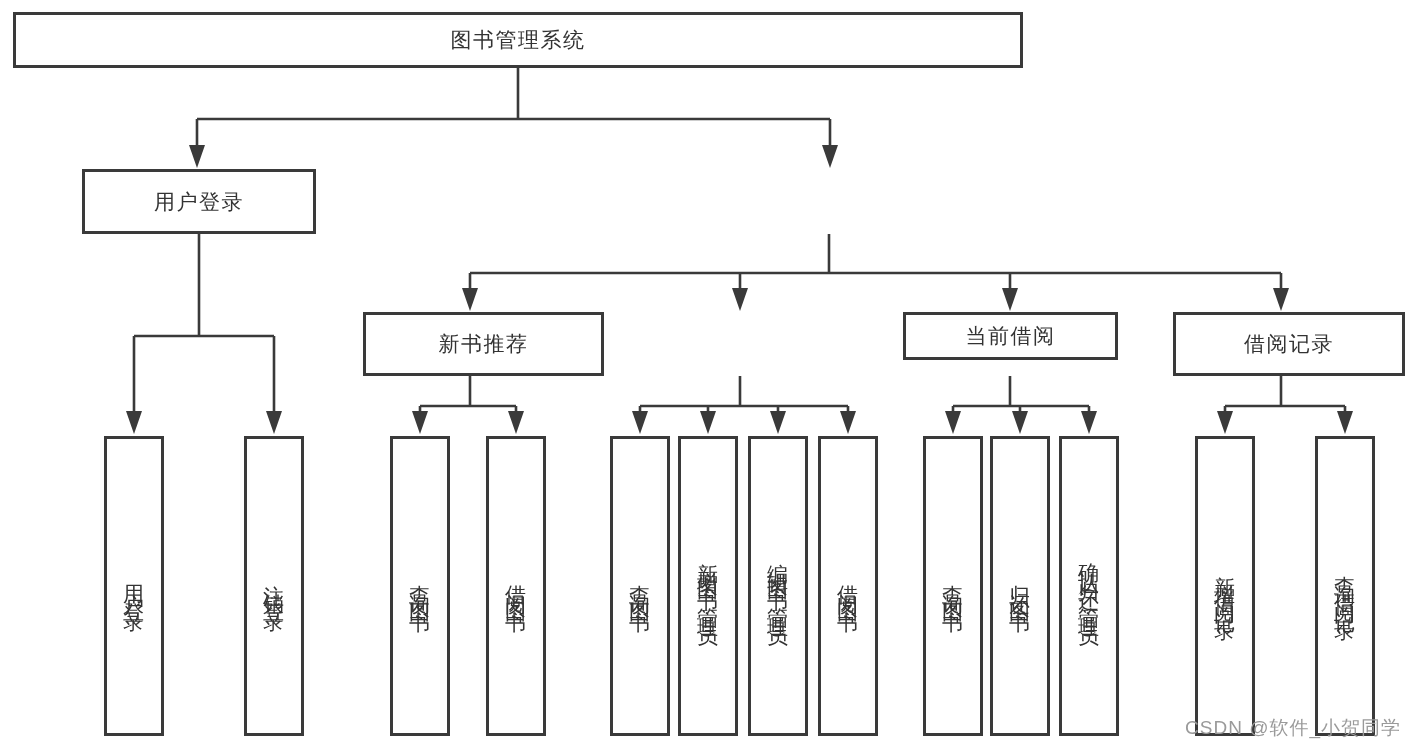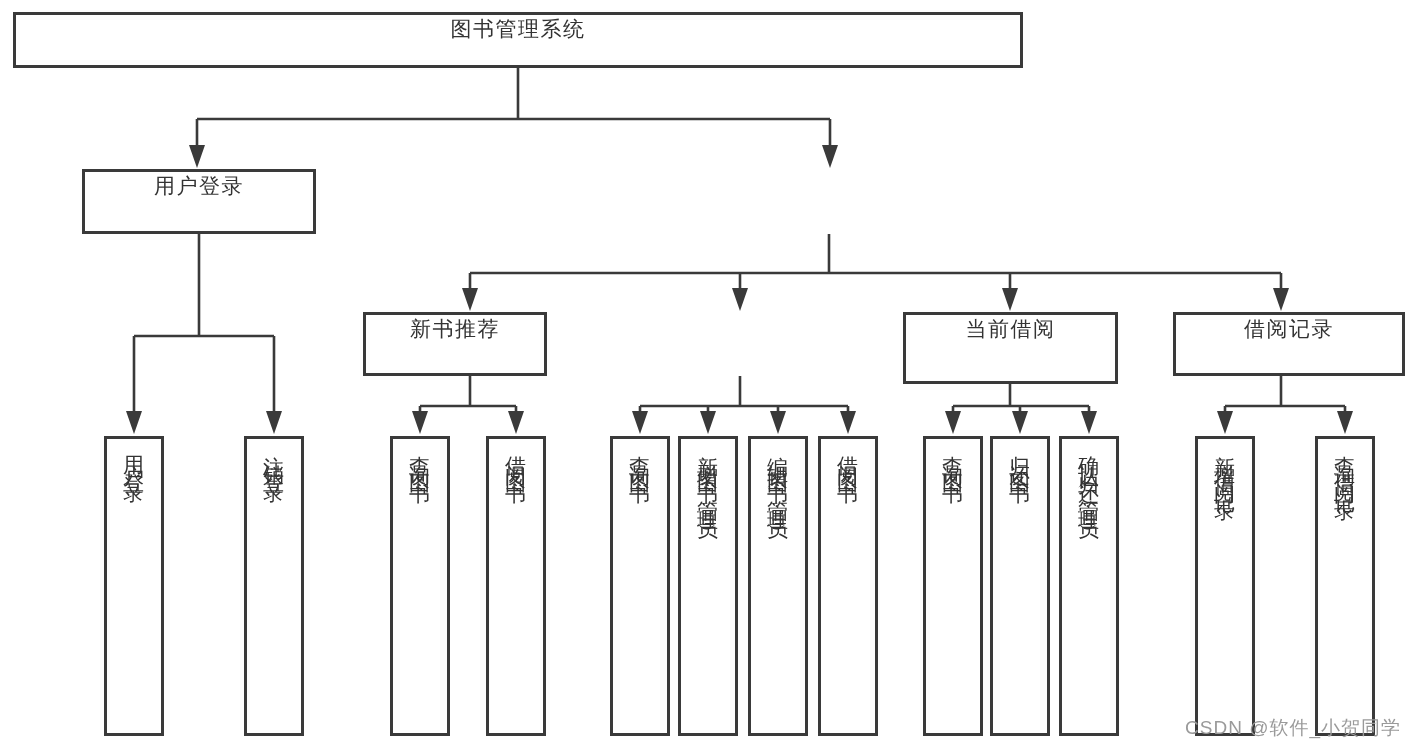--- a/index.html
+++ b/index.html
@@ -11,21 +11,21 @@
     overflow:hidden;
   }
   #connectors{position:absolute;left:0;top:0;width:100%;height:100%;}
   #connectors path{stroke:var(--line,#3a3a3a);stroke-width:2.6;fill:none;}
   #connectors polygon{fill:var(--line,#3a3a3a);stroke:none;}
   .box{
     position:absolute;
     box-sizing:border-box;
     background:var(--box_fill,#ffffff);
     border:3px solid var(--line,#3a3a3a);
-    display:flex;align-items:flex-start;justify-content:center;
+    display:flex;align-items:center;justify-content:center;
     color:var(--text,#333333);
   }
   .box.h .lbl{
     font-size:21px;letter-spacing:1.5px;white-space:nowrap;
   }
   .box.v .lbl{
     writing-mode:vertical-rl;
     font-size:21px;letter-spacing:9px;line-height:1;
     white-space:nowrap;
   }
@@ -92,24 +92,24 @@
   </svg>
 
   <div class="box h" style="left:13px;top:12px;width:1010px;height:56px">
     <span class="lbl">图书管理系统</span>
   </div>
 
   <div class="box h" style="left:82px;top:169px;width:234px;height:65px">
     <span class="lbl">用户登录</span>
   </div>
 
-  <div class="box h" style="left:363px;top:312px;width:184px;height:64px">
+  <div class="box h" style="left:363px;top:312px;width:241px;height:64px">
     <span class="lbl">新书推荐</span>
   </div>
-  <div class="box h" style="left:903px;top:312px;width:215px;height:72px">
+  <div class="box h" style="left:903px;top:312px;width:215px;height:48px">
     <span class="lbl">当前借阅</span>
   </div>
   <div class="box h" style="left:1173px;top:312px;width:232px;height:64px">
     <span class="lbl">借阅记录</span>
   </div>
 
   <div class="box v" style="left:104px;top:436px;width:60px;height:300px">
     <span class="lbl">用户登录</span>
   </div>
   <div class="box v" style="left:244px;top:436px;width:60px;height:300px">

